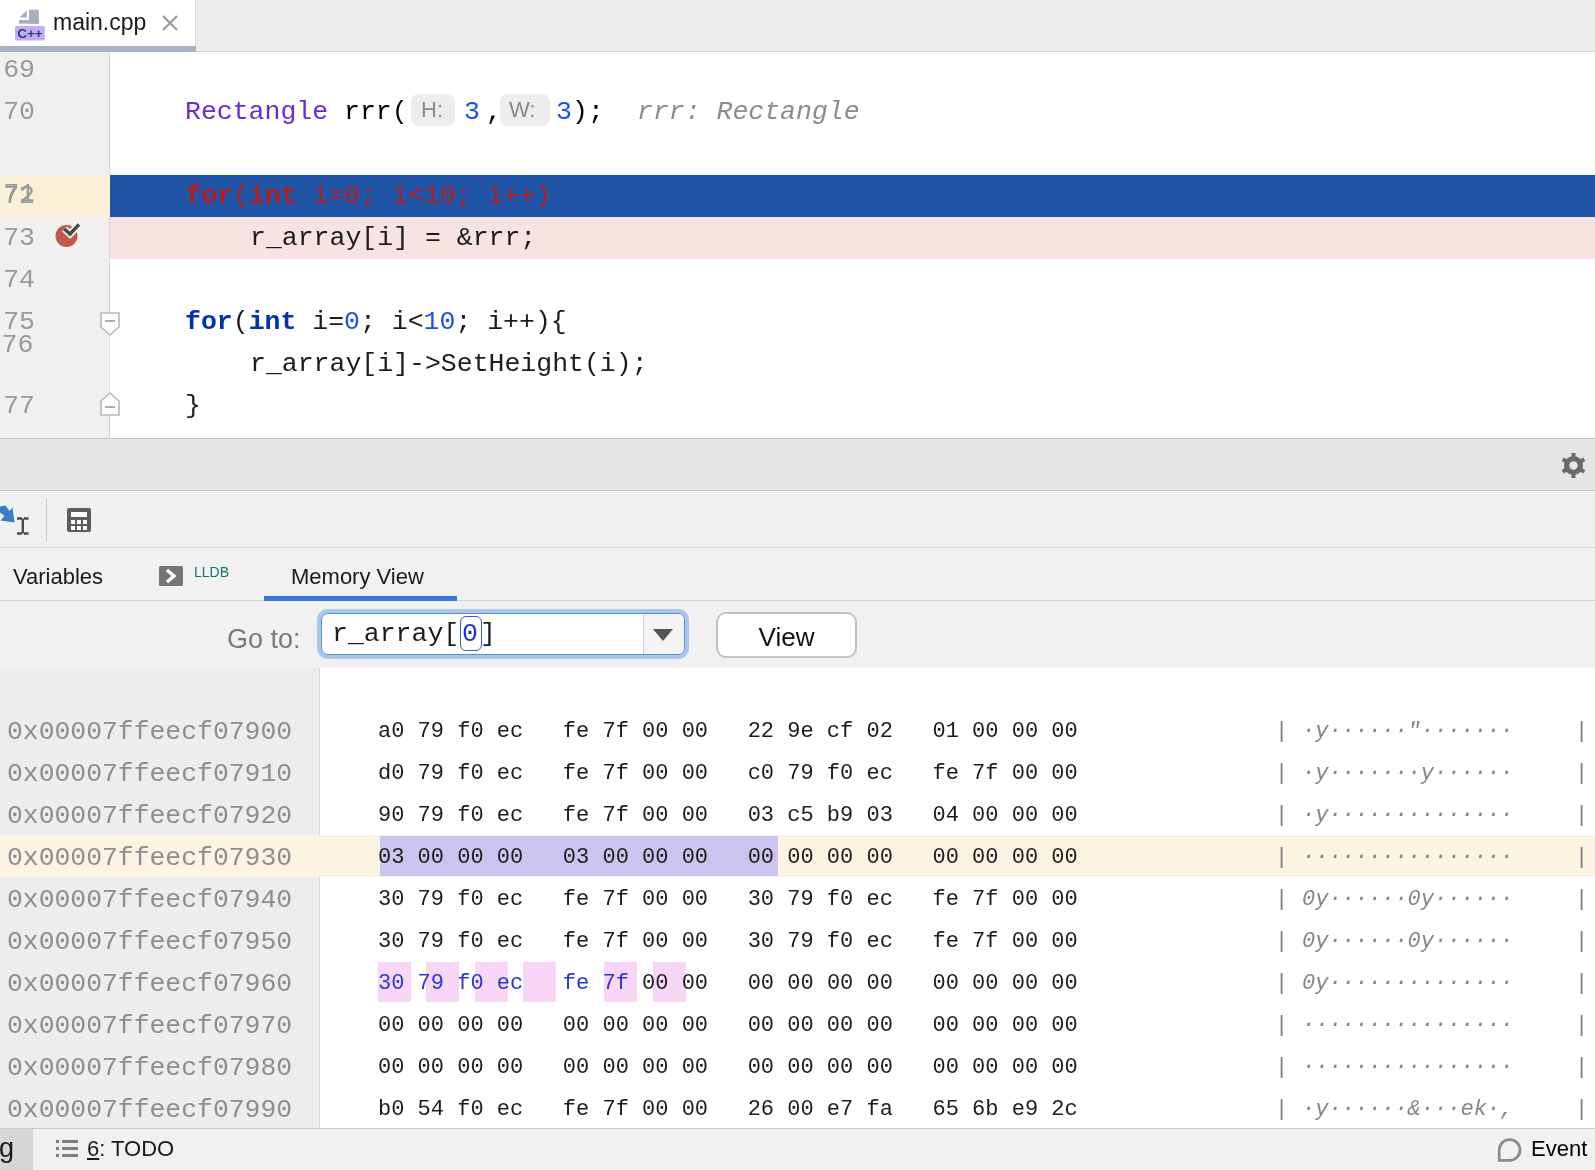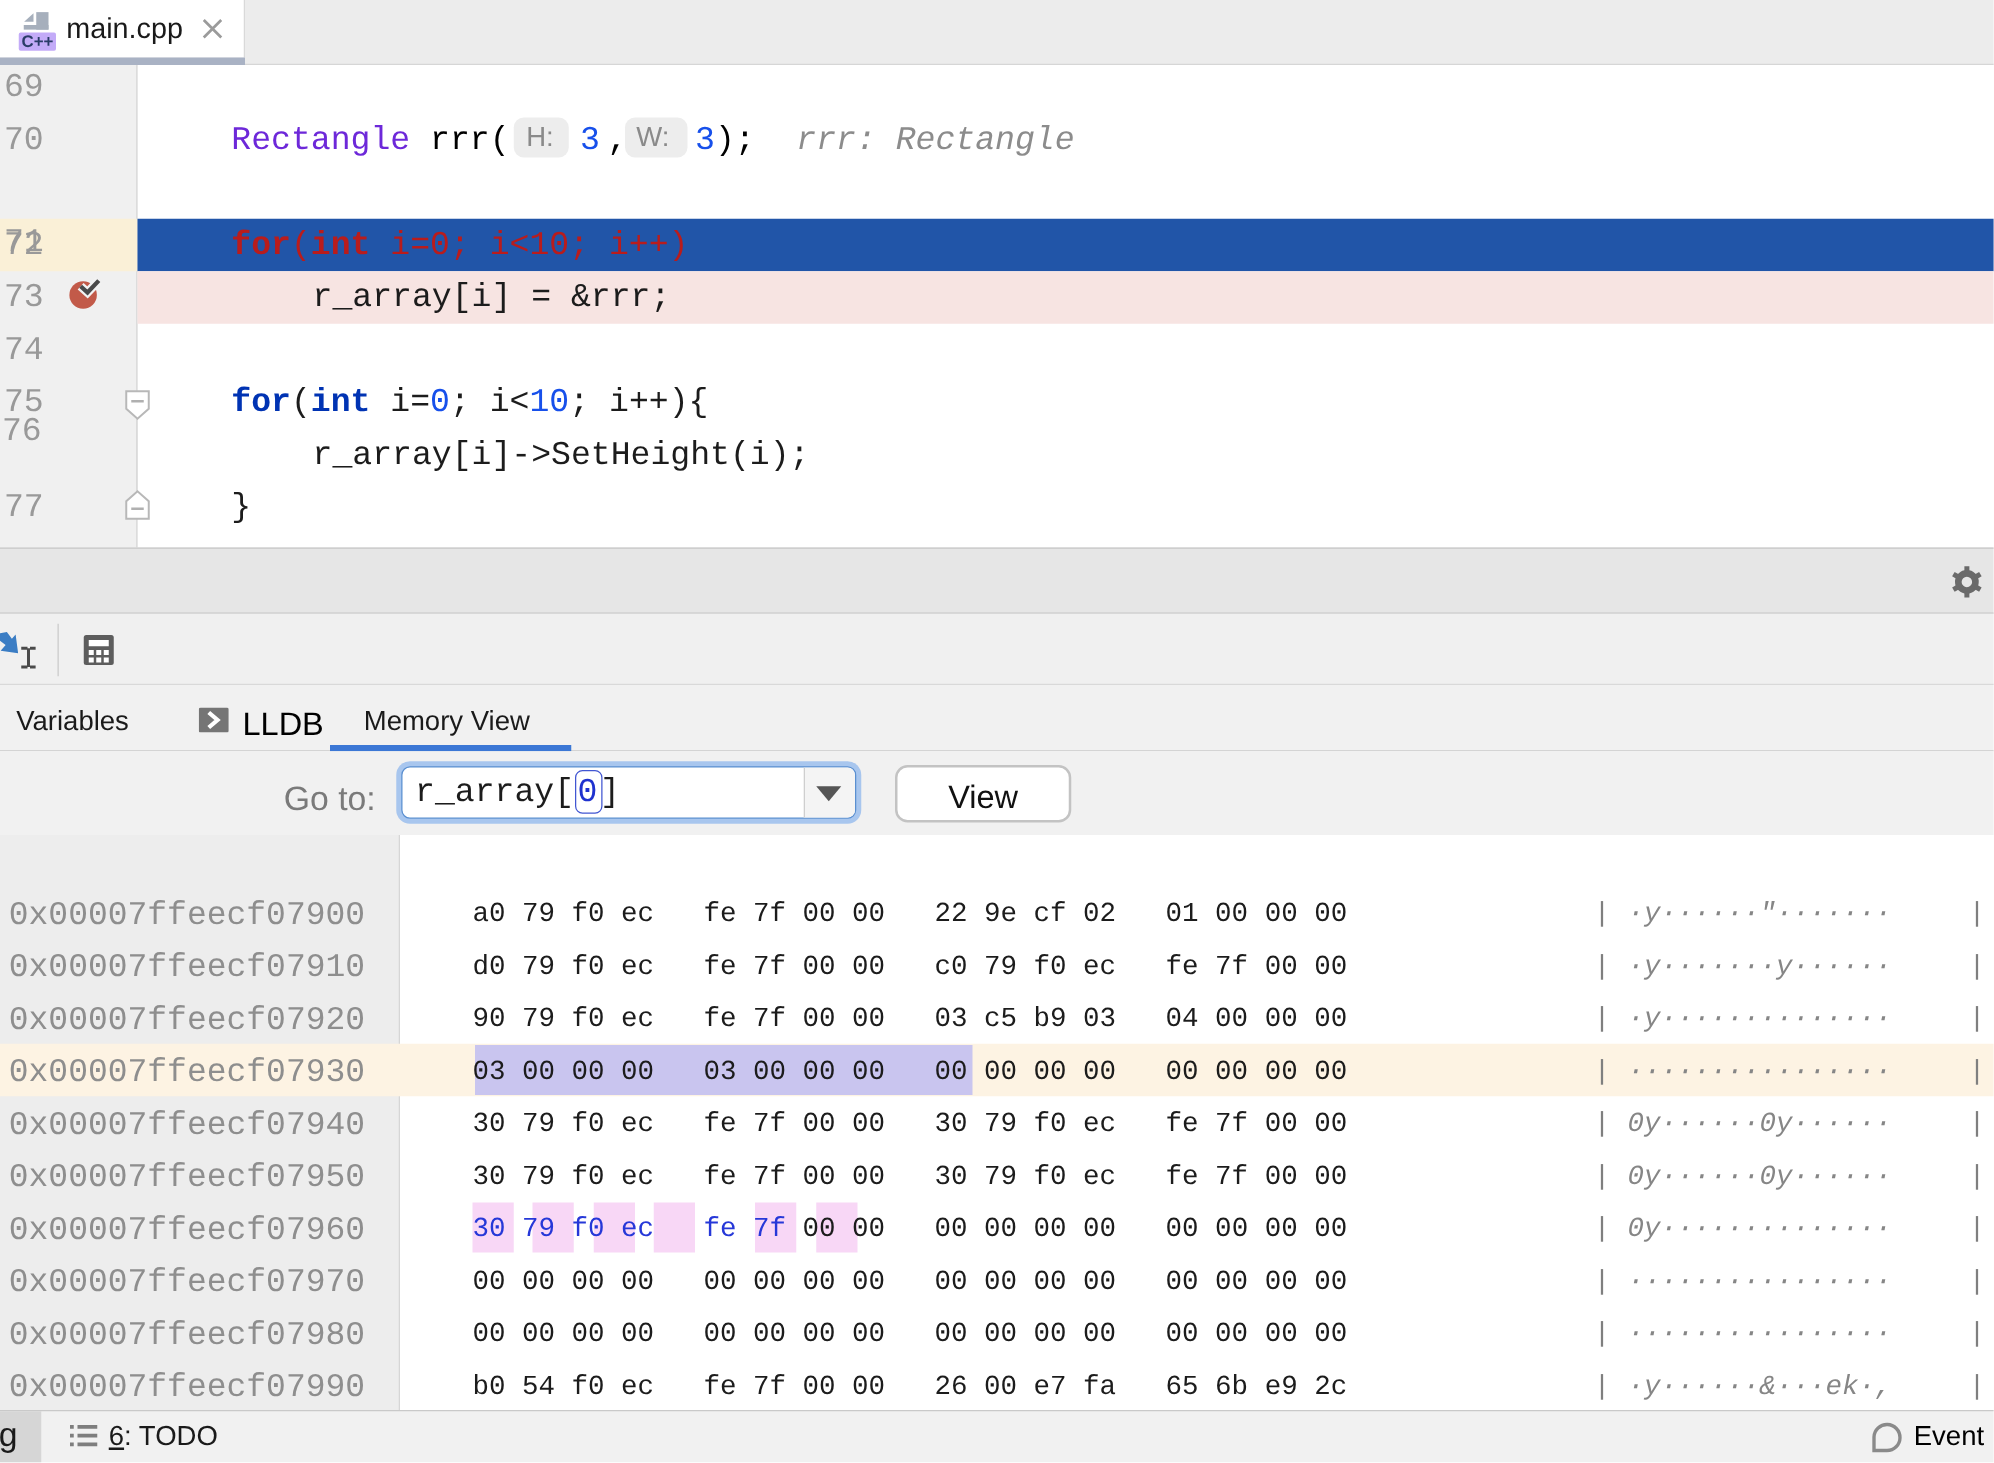--- a/index.html
+++ b/index.html
@@ -117,21 +117,21 @@
   <rect x="11" y="19" width="4" height="4" fill="#ffffff"></rect>
   <rect x="17" y="19" width="4" height="4" fill="#ffffff"></rect>
 </svg>
 
 <div class="abs" style="left:0;top:548px;width:1595px;height:53px;background:#f1f1f1;border-bottom:1px solid #d4d4d4;box-sizing:border-box;"></div>
 <div class="abs" style="left:13px;top:564px;font-size:22px;color:#1a1a1a;">Variables</div>
 <svg class="abs" style="left:159px;top:566px;" width="24" height="20" viewBox="0 0 24 20">
   <rect x="0" y="0" width="24" height="20" rx="1.5" fill="#757575"></rect>
   <path d="M8 4 L15 10 L8 16" stroke="#ffffff" stroke-width="3.4" fill="none"></path>
 </svg>
-<div class="abs" style="left:194px;top:564px;font-size:26px;color:#000000;">LLDB</div>
+<div class="abs" style="left:194px;top:564px;font-size:14px;color:#0f766e;">LLDB</div>
 <div class="abs" style="left:291px;top:564px;font-size:22px;color:#1a1a1a;">Memory View</div>
 <div class="abs" style="left:264px;top:596px;width:193px;height:5px;background:#3b77d5;"></div>
 
 <div class="abs" style="left:0;top:601px;width:1595px;height:67px;background:#f1f1f1;"></div>
 <div class="abs" style="left:227px;top:624px;font-size:27px;color:#7a7a7a;">Go to:</div>
 
 <div class="abs" style="left:317px;top:609px;width:372px;height:50px;background:#a8c6ee;border-radius:11px;"></div>
 <div class="abs" style="left:321px;top:613px;width:364px;height:42px;background:#ffffff;border:1px solid #5a8fd0;border-radius:7px;box-sizing:border-box;overflow:hidden;">
   <div class="abs" style="left:321px;top:0;width:43px;height:42px;background:#f4f4f4;border-left:1px solid #cfcfcf;"></div>
 </div>

